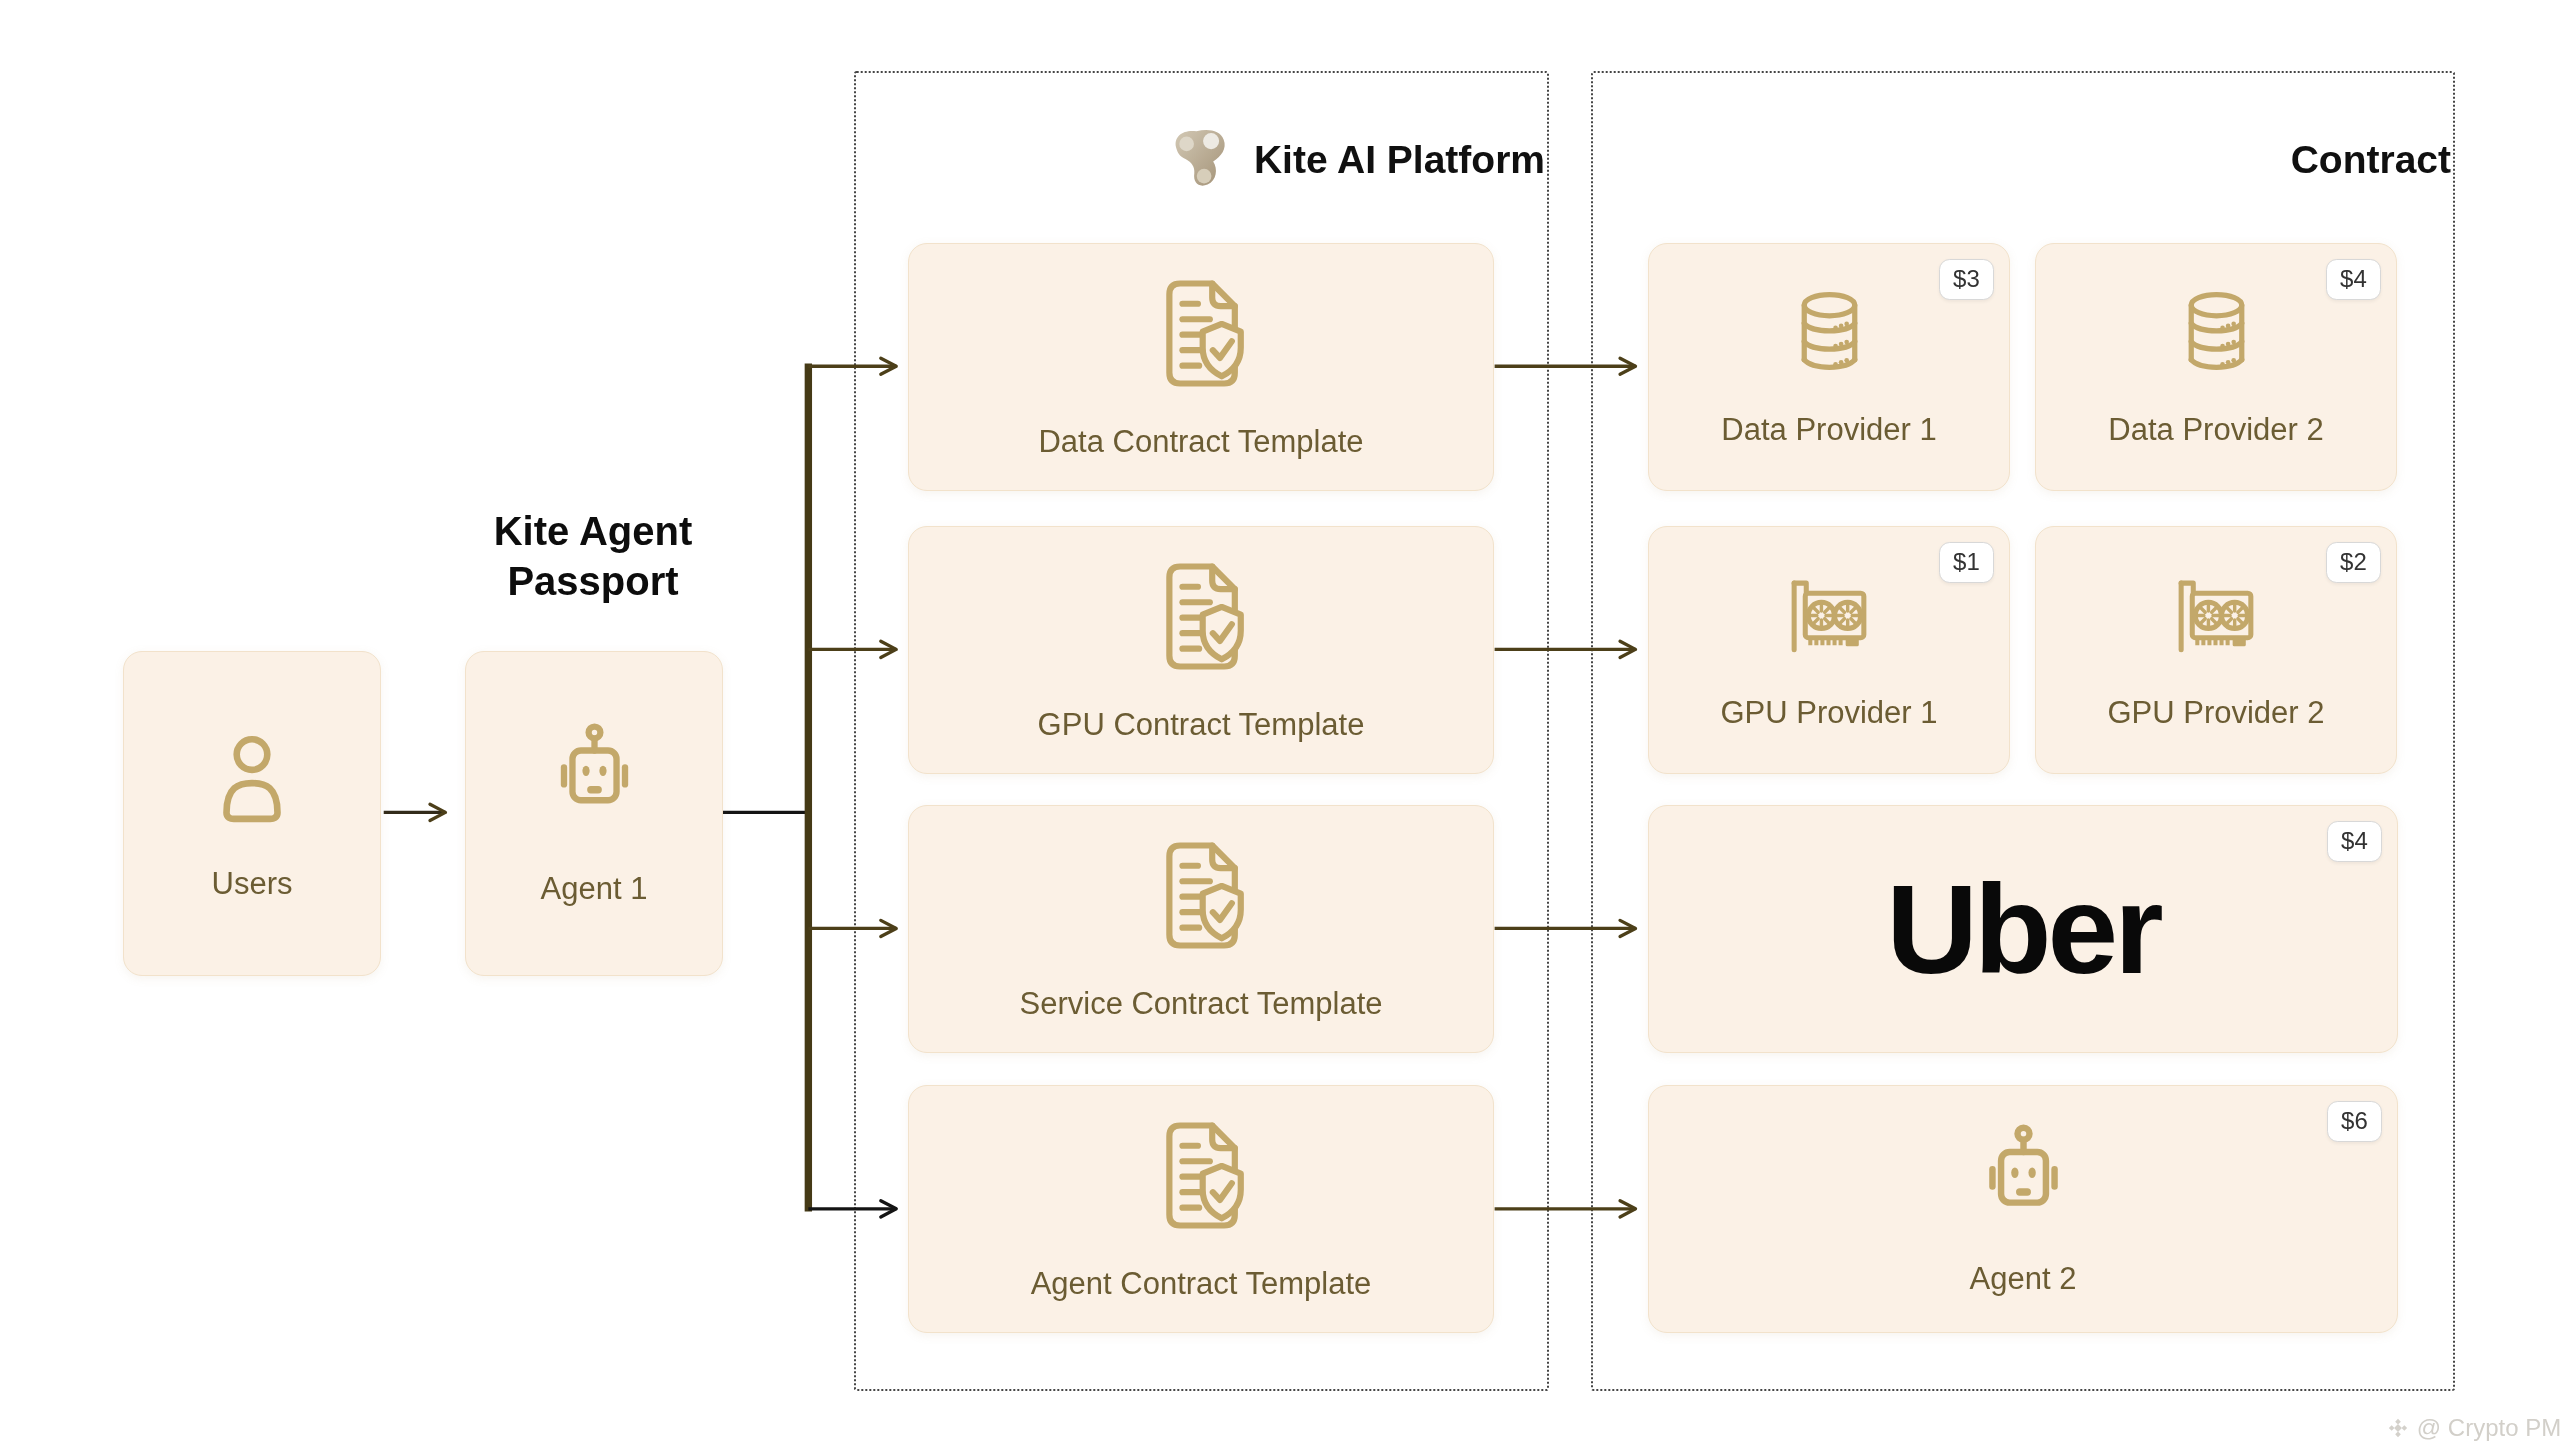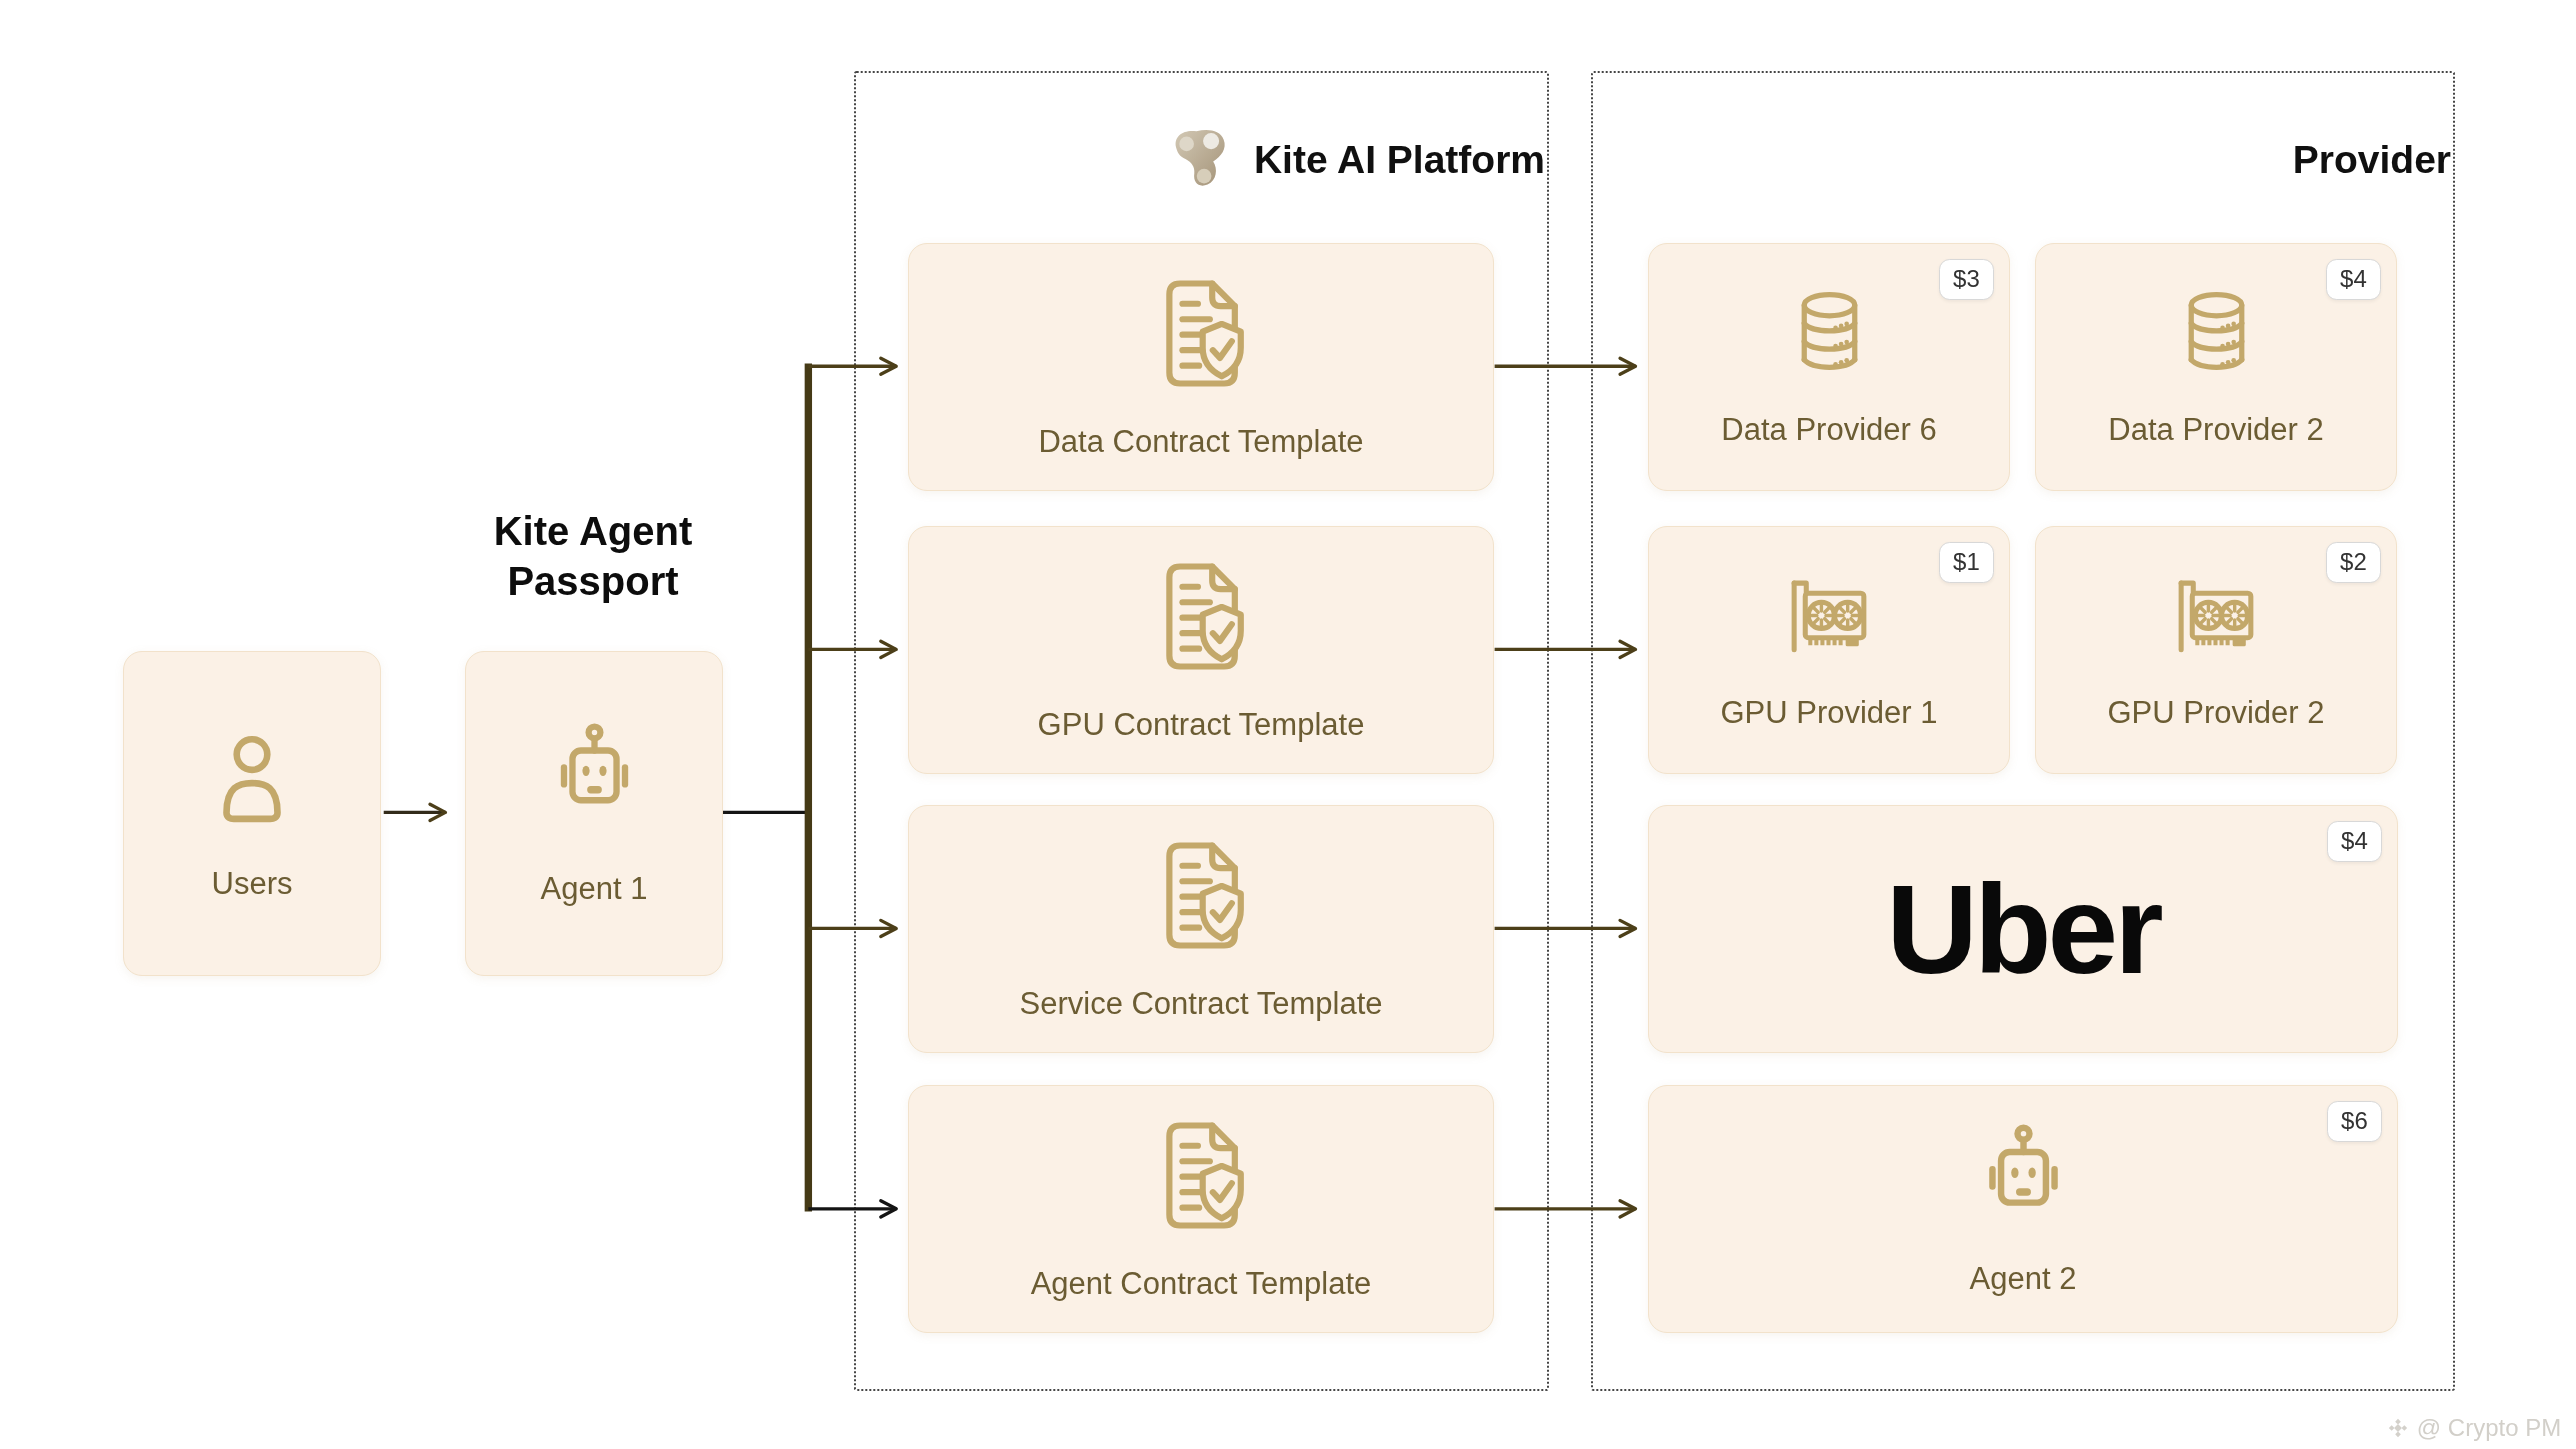--- a/index.html
+++ b/index.html
@@ -69,21 +69,21 @@
       </defs>
       <path d="M13,32 C9,15 25,6 42,9 C58,5 76,7 81,21 C86,34 77,45 66,52 C73,63 71,79 58,85 C46,90 37,83 39,69 C40,60 35,53 27,49 C17,44 15,39 13,32 Z" fill="url(#kg)"></path>
       <circle cx="28" cy="27" r="10.5" fill="#ded7c8"></circle>
       <circle cx="63" cy="23" r="11.5" fill="#edeae3"></circle>
       <circle cx="53" cy="73" r="10.5" fill="#d7ceba"></circle>
     </svg>
     <div class="section-title">Kite AI Platform</div>
   </div>
 
   <div class="section-header" style="left:1591px;top:119px;width:860px;height:81px;">
-    <div class="section-title">Provider</div>
+    <div class="section-title">Contract</div>
   </div>
 
   <div class="passport-heading" style="left:438px;top:507px;width:310px;">Kite Agent Passport</div>
 
   <div class="card gap-lg" style="left:123px;top:651px;width:256px;height:323px;">
     <svg class="icon" width="102" height="102" viewBox="0 0 100 100" fill="none" stroke="#c3a86a" stroke-width="6.5" stroke-linecap="round" stroke-linejoin="round">
       <circle cx="50" cy="28" r="15"></circle>
       <path d="M25,85 C25,60 37,56 50,56 C63,56 75,60 75,85 C75,90 71,91 68,91 H32 C29,91 25,90 25,85 Z"></path>
     </svg>
     <span class="card-label">Users</span>
@@ -177,21 +177,21 @@
           <circle cx="61.5" cy="39.5" r="2.3"></circle>
           <circle cx="67" cy="37.5" r="2.3"></circle>
         <circle cx="56" cy="59.5" r="2.3"></circle>
           <circle cx="61.5" cy="57.5" r="2.3"></circle>
           <circle cx="67" cy="55.5" r="2.3"></circle>
         <circle cx="56" cy="77.5" r="2.3"></circle>
           <circle cx="61.5" cy="75.5" r="2.3"></circle>
           <circle cx="67" cy="73.5" r="2.3"></circle>
       </g>
     </svg>
-    <span class="card-label">Data Provider 6</span>
+    <span class="card-label">Data Provider 1</span>
   </div>
 
   <div class="card gap-sm" style="left:2035px;top:243px;width:360px;height:246px;">
     <span class="badge">$4</span>
     <svg class="icon" width="101" height="101" viewBox="0 0 100 100" fill="none" stroke="#c3a86a" stroke-width="5.2" stroke-linecap="round" stroke-linejoin="round">
       <ellipse cx="50" cy="19" rx="25" ry="10.5"></ellipse>
       <path d="M25,19 V73"></path>
         <path d="M75,19 V73"></path>
       <path d="M25,37 C33,47 67,47 75,37"></path>
       <path d="M25,55 C33,65 67,65 75,55"></path>

